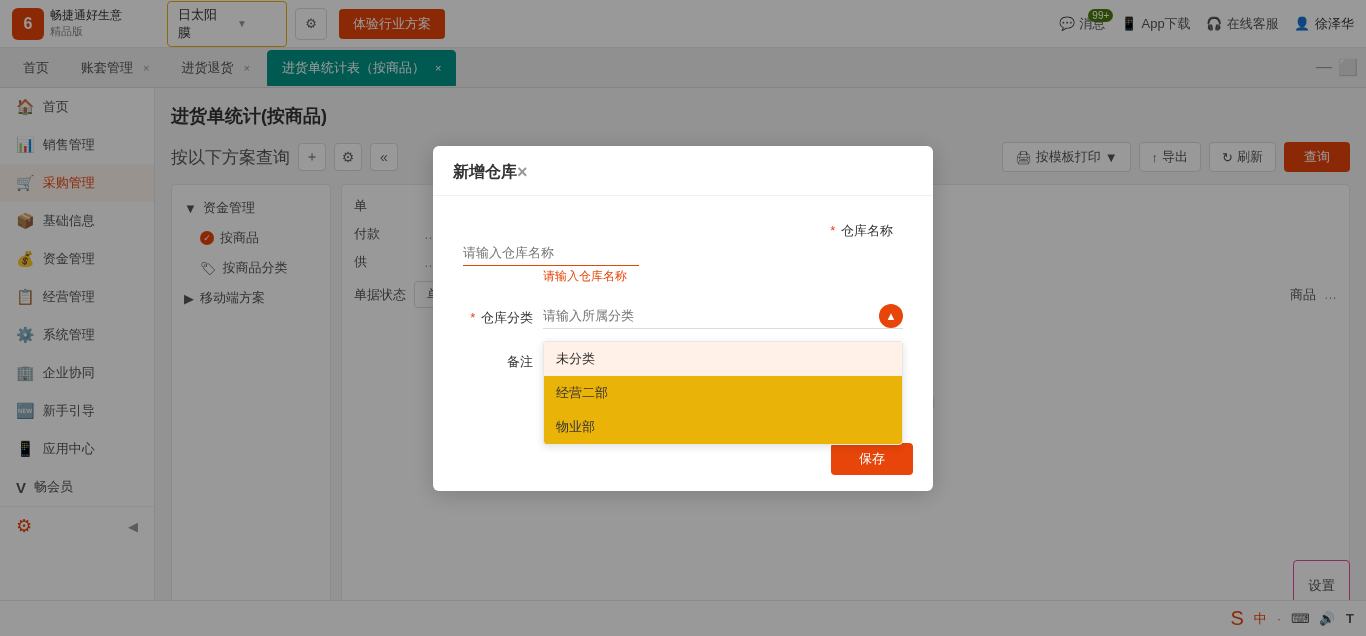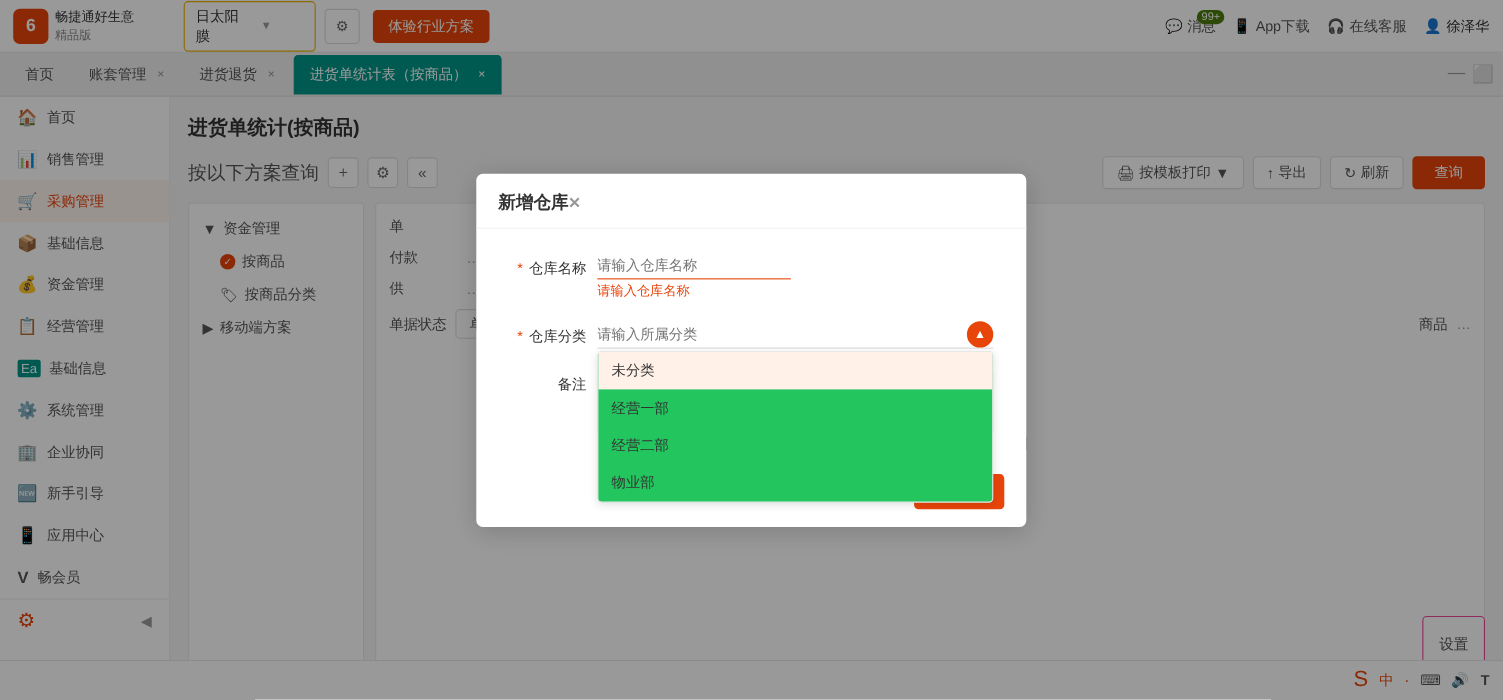--- a/index.html
+++ b/index.html
@@ -243,23 +243,23 @@
     .select-arrow {
       position: absolute; right: 0; top: 50%; transform: translateY(-50%);
       width: 24px; height: 24px; background: #e8450a; border-radius: 50%;
       display: flex; align-items: center; justify-content: center;
       color: #fff; font-size: 11px; cursor: pointer;
     }
 
     
     .dropdown-list {
       position: absolute; top: 100%; left: 0; right: 0;
-      background: #22c55e; border: 1px solid #e8e8e8;
+      background: #eab308; border: 1px solid #e8e8e8;
       border-radius: 4px; box-shadow: 0 2px 8px rgba(0,0,0,0.12);
-      z-index: 200; margin-top: 2px;
+      z-index: 200; margin-top: 12px;
     }
     .dropdown-item {
       padding: 8px 12px; cursor: pointer; color: #333;
     }
     .dropdown-item.highlighted { background: #fff0e8; }
 
     .textarea-input {
       width: 100%; border: 1px solid #ddd; border-radius: 4px;
       padding: 6px 8px; font-size: 13px; color: #333;
       resize: none; outline: none; height: 60px; background: #fff;
@@ -362,24 +362,20 @@
       <span class="si-icon">📦</span>
       <span>基础信息</span>
     </div>
     <div class="sidebar-item">
       <span class="si-icon">💰</span>
       <span>资金管理</span>
     </div>
     <div class="sidebar-item">
       <span class="si-icon">📋</span>
       <span>经营管理</span>
-    </div>
-    <div class="sidebar-item">
-      <span class="si-icon" style="font-size:12px; background:#009688; color:#fff; padding:1px 3px; border-radius:2px;">Ea</span>
-      <span>基础信息</span>
     </div>
     <div class="sidebar-item">
       <span class="si-icon">⚙️</span>
       <span>系统管理</span>
     </div>
     <div class="sidebar-item">
       <span class="si-icon">🏢</span>
       <span>企业协同</span>
     </div>
     <div class="sidebar-item">
@@ -491,21 +487,21 @@
 
   <div class="modal">
     <div class="modal-header">
       <span>新增仓库</span>
       <span class="modal-close">×</span>
     </div>
     <div class="modal-body">
 
 
       <div class="form-row" style="flex-direction:column;">
-        <div style="display:flex; align-items:center; width:100%;">
+        <div style="display:flex; width:100%;flex-direction:column;">
           <div class="form-label">
             <span class="required">*</span>
             <span>仓库名称</span>
           </div>
           <div class="input-wrapper">
             <input type="text" class="form-input error" placeholder="请输入仓库名称" style="">
           </div>
         </div>
         <div style="margin-left:80px;">
           <div class="error-msg">请输入仓库名称</div>
@@ -516,21 +512,20 @@
         <div class="form-label">
           <span class="required">*</span>
           <span>仓库分类</span>
         </div>
         <div class="select-wrapper">
           <input type="text" class="select-input" placeholder="请输入所属分类" style="">
           <div class="select-arrow">▲</div>
           
           <div class="dropdown-list">
             <div class="dropdown-item highlighted">未分类</div>
-            <div class="dropdown-item">经营一部</div>
             <div class="dropdown-item">经营二部</div>
             <div class="dropdown-item">物业部</div>
           </div>
         </div>
       </div>
 
       <div class="form-row">
         <div class="form-label">
           <span>备注</span>
         </div>

